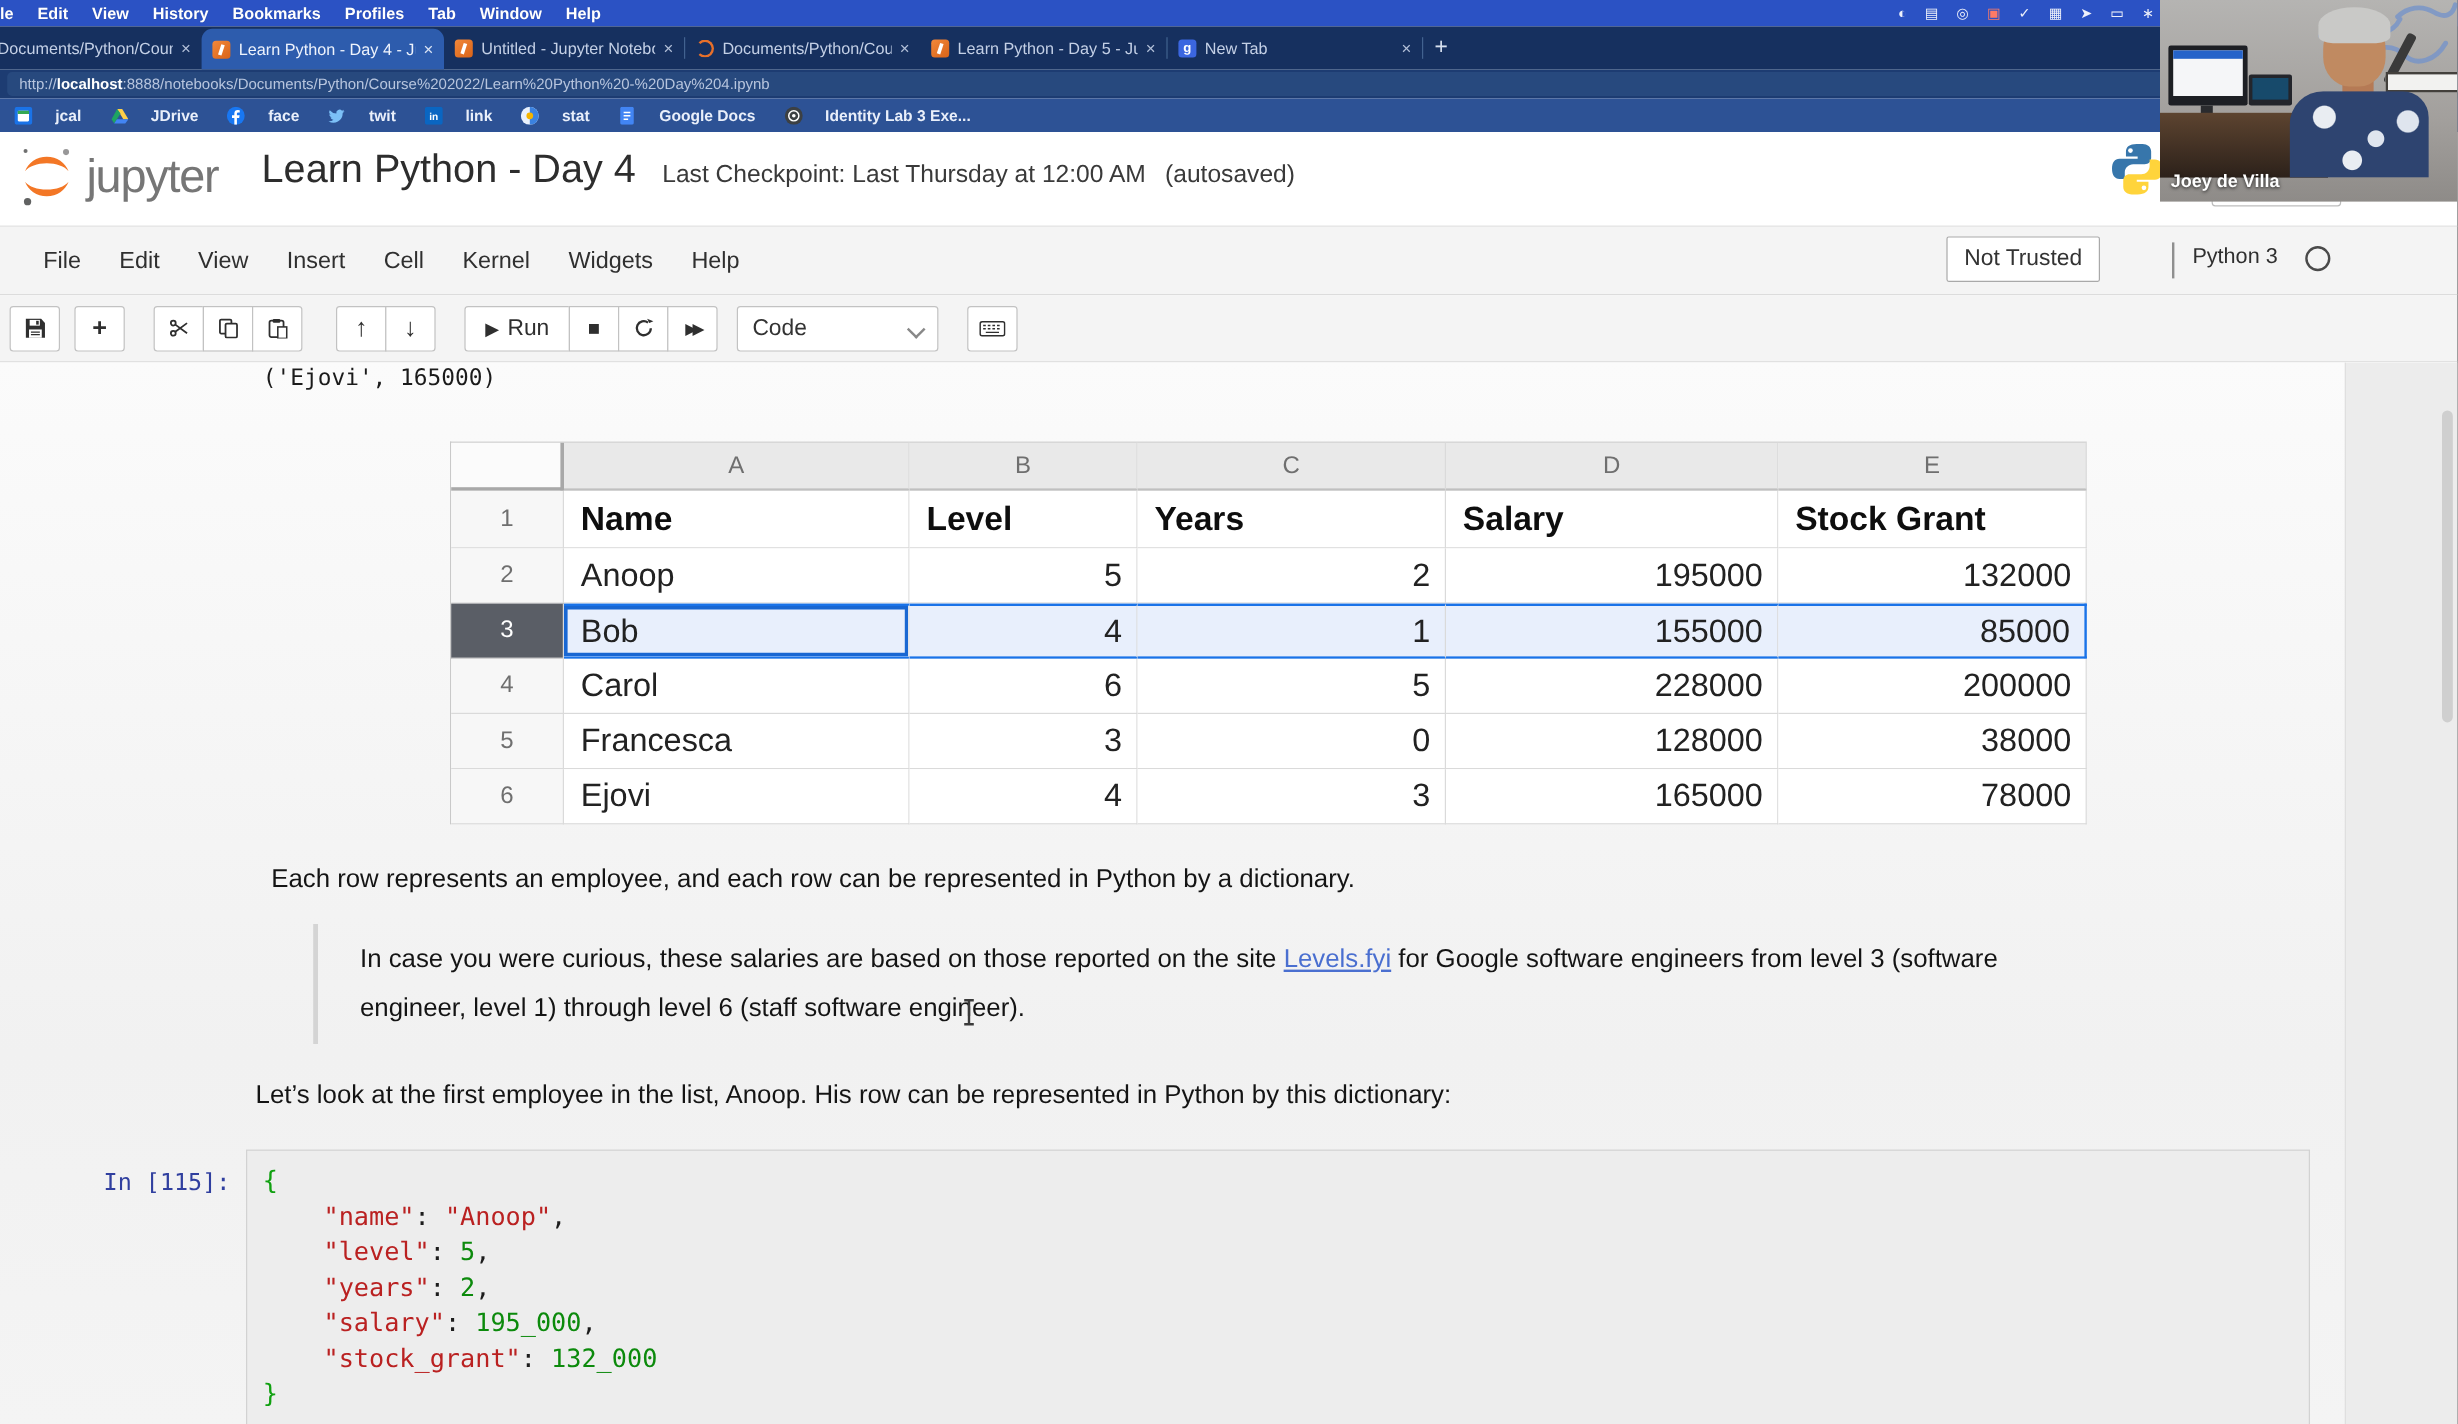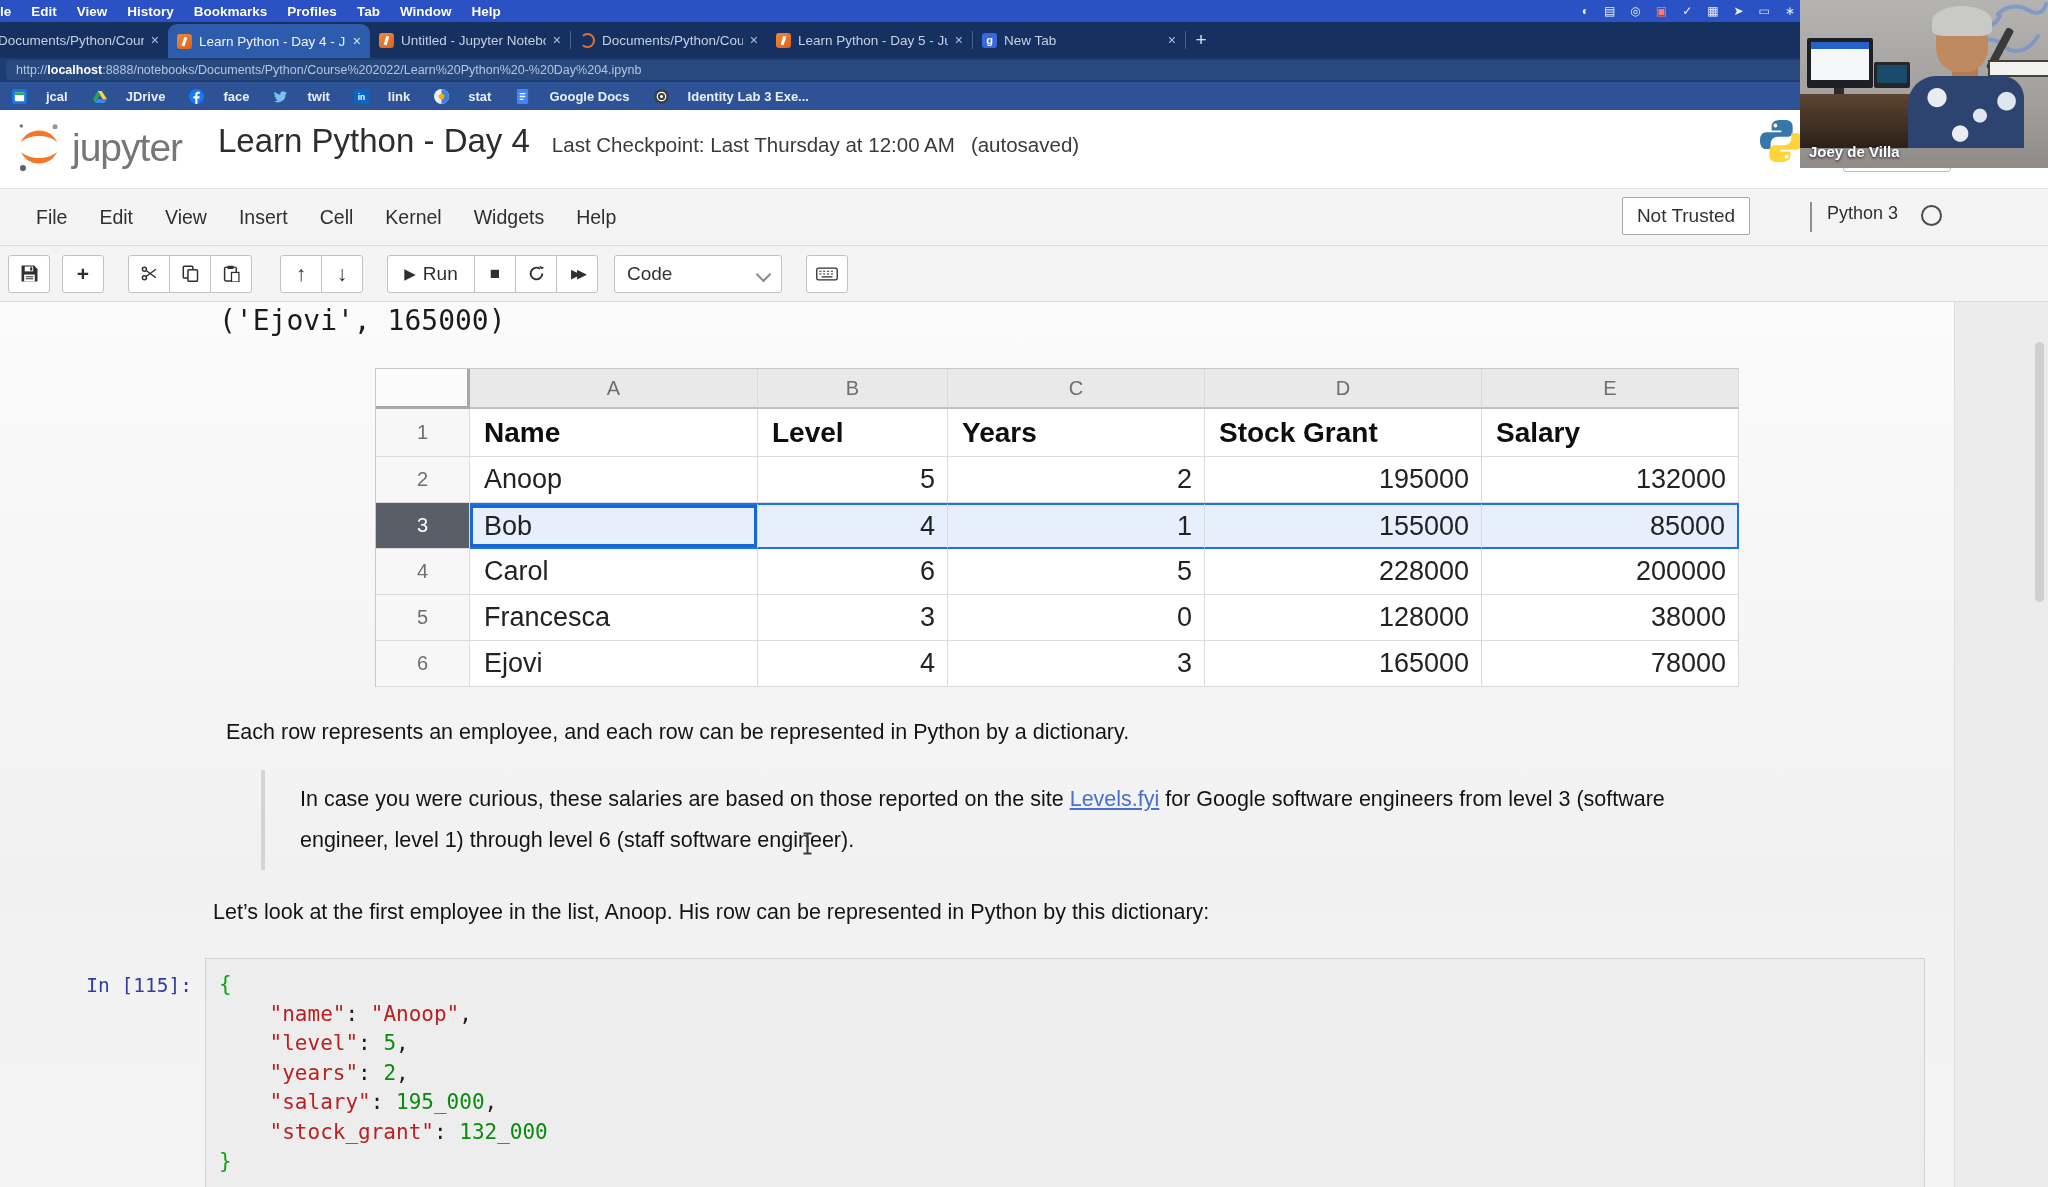--- a/index.html
+++ b/index.html
@@ -78,21 +78,21 @@
   .tsel{width:168px;height:38px;background:#fff;border:1px solid #c2c2c2;border-radius:3px;box-sizing:border-box;
         display:flex;align-items:center;padding:0 12px;font-size:19px;color:#333;position:relative;}
   .tsel .chev{position:absolute;right:12px;top:13px;width:9px;height:9px;border-right:2px solid #888;
               border-bottom:2px solid #888;transform:rotate(45deg);}
   
   .content{position:absolute;left:0;top:302px;width:2048px;height:885px;overflow:hidden;
            background:linear-gradient(180deg,#fbfbfb 0%,#f1f1f1 65%,#f4f4f4 100%);}
   .gray-strip{position:absolute;left:1954px;top:0;width:94px;height:885px;background:#ececec;border-left:1px solid #dfdfdf;}
   .scroll-thumb{position:absolute;right:5px;top:40px;width:9px;height:260px;background:#cfcfcf;border-radius:5px;}
   .out-text{position:absolute;left:219px;top:2px;font-family:"DejaVu Sans Mono","Liberation Mono",monospace;
-            font-size:28px;color:#1b1b1b;white-space:pre;}
+            font-size:19px;color:#1b1b1b;white-space:pre;}
   
   .sheet{position:absolute;left:375px;top:66px;display:grid;background:#fff;
          border-top:1px solid #c9c9c9;border-left:1px solid #c9c9c9;
          grid-template-columns:94px 288px 190px 257px 277px 257px;
          grid-template-rows:40px 48px 46px 46px 46px 46px 46px;}
   .sc{background:#fff;border-right:1px solid #dadada;border-bottom:1px solid #dadada;display:flex;align-items:center;
       font-size:27px;color:#222;padding:0 12px 0 14px;overflow:hidden;box-sizing:border-box;white-space:nowrap;}
   .sc-letter{background:#e9e9e9;justify-content:center;color:#6f6f6f;font-size:20px;padding:0;border-bottom:2px solid #c0c0c0;}
   .sc-corner{background:#fbfbfb;border-right:3px solid #a8a8a8;border-bottom:3px solid #a8a8a8;}
   .sc-rownum{background:#f7f7f7;justify-content:center;color:#6f6f6f;font-size:20px;padding:0;}
@@ -434,22 +434,22 @@
         <div class="sc sc-letter sc-corner"></div>
         <div class="sc sc-letter">A</div>
         <div class="sc sc-letter">B</div>
         <div class="sc sc-letter">C</div>
         <div class="sc sc-letter">D</div>
         <div class="sc sc-letter">E</div>
         <div class="sc sc-rownum">1</div>
         <div class="sc sc-head">Name</div>
         <div class="sc sc-head">Level</div>
         <div class="sc sc-head">Years</div>
+        <div class="sc sc-head">Salary</div>
         <div class="sc sc-head">Stock Grant</div>
-        <div class="sc sc-head">Salary</div>
         <div class="sc sc-rownum">2</div>
         <div class="sc">Anoop</div>
         <div class="sc sc-num">5</div>
         <div class="sc sc-num">2</div>
         <div class="sc sc-num">195000</div>
         <div class="sc sc-num">132000</div>
         <div class="sc sc-rownum sel">3</div>
         <div class="sc selrow sel-active">Bob</div>
         <div class="sc sc-num selrow">4</div>
         <div class="sc sc-num selrow">1</div>

